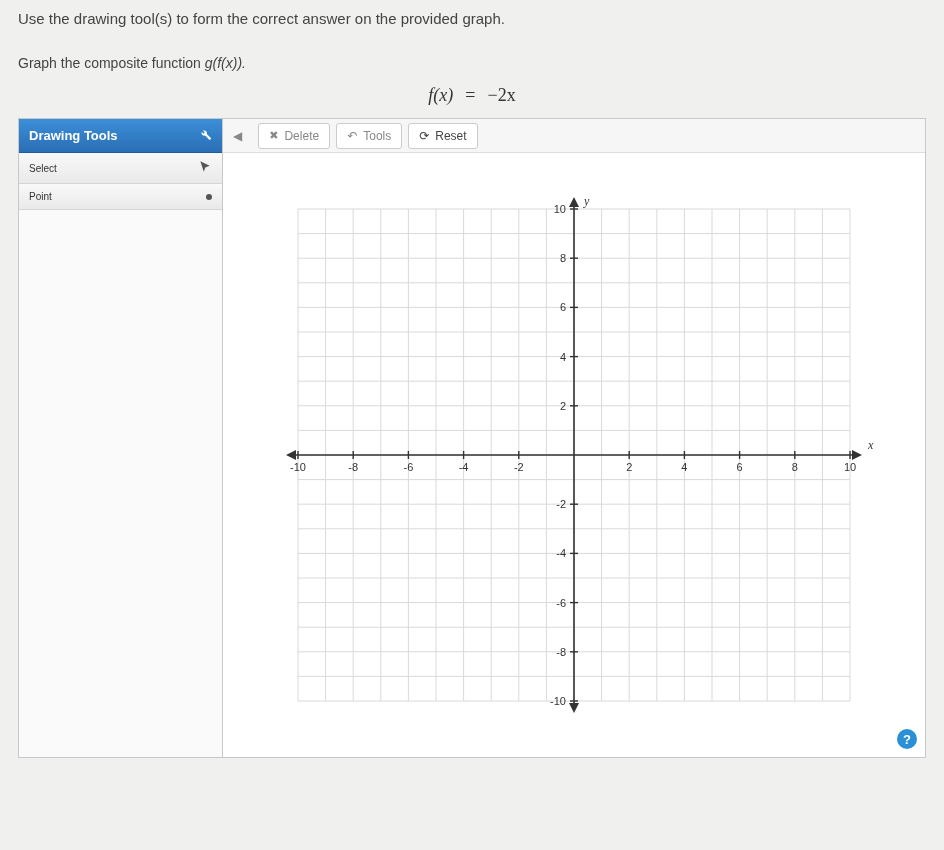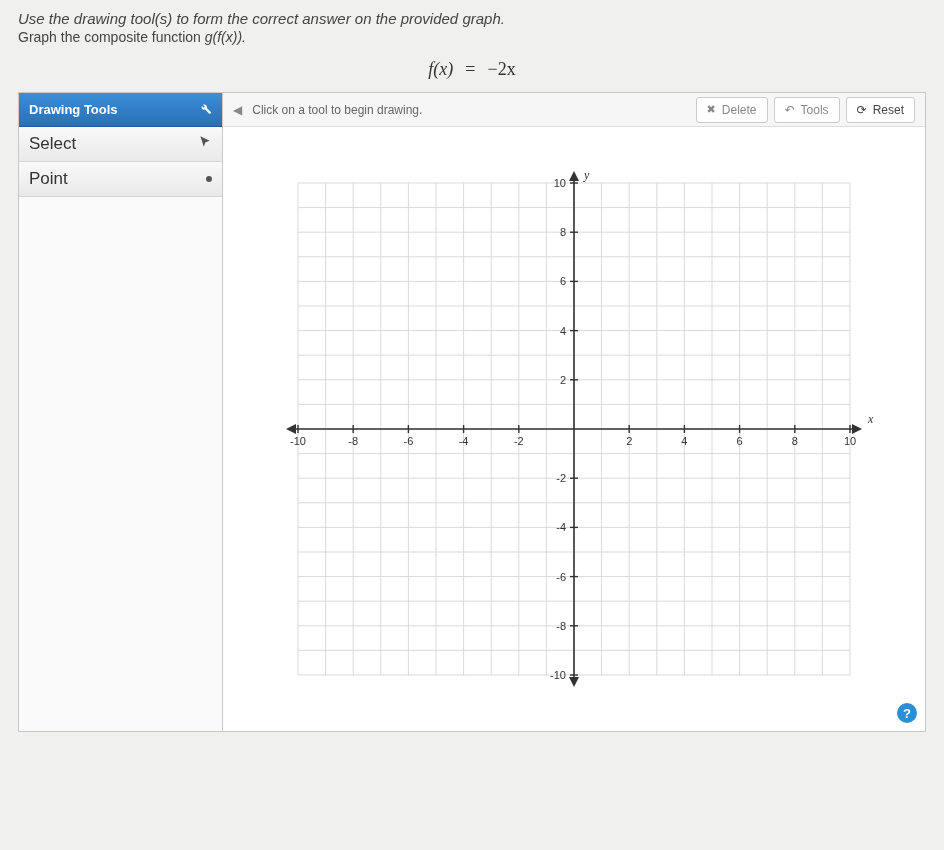--- a/index.html
+++ b/index.html
@@ -4,21 +4,21 @@
 <style>
 * { box-sizing: border-box; margin: 0; padding: 0; }
 body {
   font-family: Arial, sans-serif;
   background: #f0f0ee;
   width: 944px;
   height: 850px;
   color: #333;
   padding: 10px 18px;
 }
-.question-text { font-size: 15px; color: #444; margin-bottom: 2px; font-style: italic; }
+.question-text { font-size: 15px; color: #444; margin-bottom: 28px; }
 .question-instruction { font-size: 14px; color: #444; margin-bottom: 12px; }
 .equations {
   text-align: center;
   font-family: "Times New Roman", serif;
   font-size: 18px;
   margin-bottom: 10px;
 }
 .equations table { margin: 0 auto; border-collapse: collapse; }
 .equations td { padding: 2px 6px; font-style: italic; }
 .frac { display: inline-block; vertical-align: middle; font-size: 13px; line-height: 1; text-align: center; font-style: normal;}
@@ -43,21 +43,21 @@
   display: flex;
   justify-content: space-between;
   align-items: center;
   border-bottom: 1px solid #1f5a99;
 }
 .tool-row {
   display: flex;
   justify-content: space-between;
   align-items: center;
   padding: 7px 10px;
-  font-size: 17px;
+  font-size: 10px;
   color: #333;
   border-bottom: 1px solid #d5d5d5;
   background: linear-gradient(#f9f9f9, #e9e9e9);
   cursor: pointer;
 }
 .right-panel { flex: 1; position: relative; }
 .toolbar {
   display: flex;
   align-items: center;
   padding: 6px 10px;
@@ -159,21 +159,20 @@
     </div>
     <div class="tool-row">
       <span>Point</span>
       <span style="width:6px;height:6px;background:#555;border-radius:50%"></span>
     </div>
   </div>
 
   <div class="right-panel">
     <div class="toolbar">
       <span class="collapse-caret">◀</span>
-      <span class="hint-text">Click on a tool to begin drawing.</span>
       <button class="tb-btn">
         <span style="font-size:11px">✖</span>
         <span>Delete</span>
       </button>
       <button class="tb-btn">
         <span>↶</span>
         <span>Tools</span>
       </button>
       <button class="tb-btn">
         <span>⟳</span>

